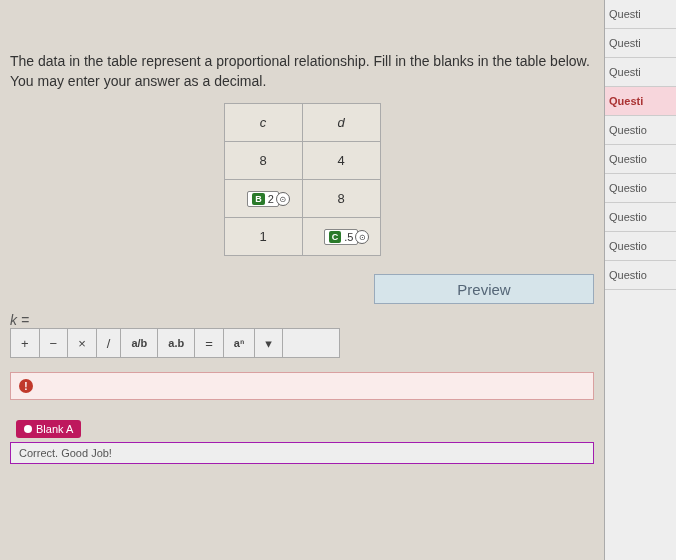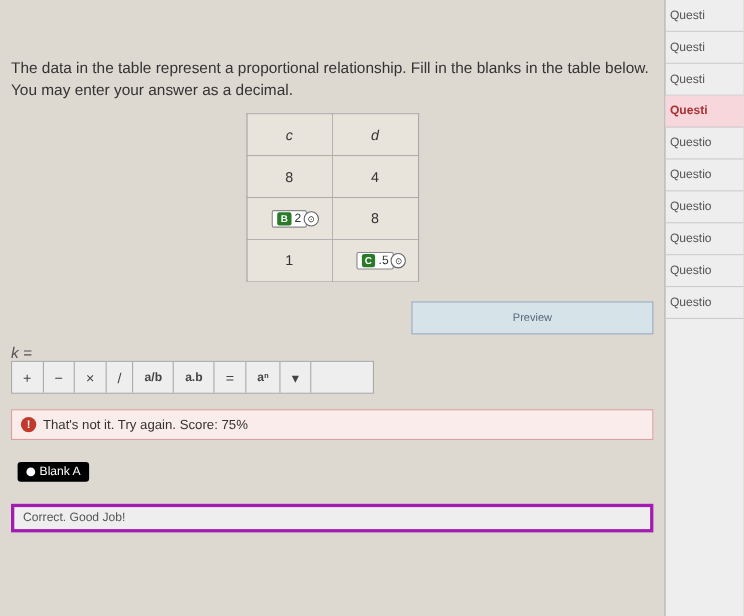--- a/index.html
+++ b/index.html
@@ -14,29 +14,29 @@
   .table-wrap { display: flex; justify-content: center; margin: 10px 0 18px; }
   table { border-collapse: collapse; }
   td { border: 1px solid #aaa; width: 78px; height: 38px; text-align: center; vertical-align: middle; background: #e8e4dc; position: relative; }
   .answer-cell { display: inline-flex; align-items: center; gap: 3px; background: #fff; border: 1px solid #888; padding: 1px 4px; border-radius: 2px; font-size: 11px; position: relative; }
   .badge { display: inline-block; background: #2a7a2a; color: #fff; font-size: 9px; font-weight: bold; padding: 1px 3px; border-radius: 2px; }
   .dropdown-btn { position: absolute; right: -12px; top: 50%; transform: translateY(-50%); width: 14px; height: 14px; background: #fff; border: 1px solid #666; border-radius: 50%; display: flex; align-items: center; justify-content: center; font-size: 8px; }
   .prompt2 { font-size: 14px; margin: 10px 0; }
   .prompt2 em { font-style: italic; }
   .input-row { display: flex; align-items: center; gap: 10px; margin-bottom: 8px; }
   .k-eq { font-style: italic; color: #555; font-size: 14px; }
-  .preview-box { flex: 1; max-width: 220px; height: 30px; background: #d6e4ea; border: 1px solid #9ab; margin-left: auto; display: flex; align-items: center; justify-content: center; font-size: 10px; color: #567; }
+  .preview-box { flex: 1; max-width: 220px; height: 30px; background: #d6e4ea; border: 1px solid #9ab; margin-left: auto; display: flex; align-items: center; justify-content: center; font-size: 15px; color: #567; }
   .toolbar { display: flex; align-items: center; border: 1px solid #aaa; background: #eee; height: 30px; margin-bottom: 14px; width: 330px; }
   .tool { border-right: 1px solid #aaa; padding: 0 10px; height: 100%; display: flex; align-items: center; justify-content: center; font-size: 13px; color: #444; cursor: pointer; }
   .tool.small { font-size: 11px; font-weight: bold; }
   .feedback { border: 1px solid #d9a0a0; background: #faeceb; padding: 6px 8px; font-size: 12px; display: flex; align-items: center; gap: 6px; margin-bottom: 20px; }
   .feedback .warn-icon { width: 14px; height: 14px; background: #c0392b; color: #fff; border-radius: 50%; display: flex; align-items: center; justify-content: center; font-size: 10px; font-weight: bold; }
-  .blank-pill { display: inline-flex; align-items: center; gap: 4px; background: #000000; color: #fff; font-size: 11px; padding: 3px 8px; border-radius: 3px; margin-left: 6px; }
+  .blank-pill { display: inline-flex; align-items: center; gap: 4px; background: #be185d; color: #fff; font-size: 11px; padding: 3px 8px; border-radius: 3px; margin-left: 6px; }
   .blank-pill .dot { width: 8px; height: 8px; background: #fff; border-radius: 50%; }
-  .correct-box { border: 3px solid #a21caf; background: #eee; padding: 4px 8px; font-size: 11px; color: #555; margin-top: 20px; }
+  .correct-box { border: 1px solid #a21caf; background: #eee; padding: 4px 8px; font-size: 11px; color: #555; margin-top: 4px; }
 </style>
 </head>
 <body>
 
 <div class="main">
   <div class="content">
     <div class="question-text">The data in the table represent a proportional relationship. Fill in the blanks in the table below. You may enter your answer as a decimal.</div>
 
     <div class="table-wrap">
       <table>
@@ -88,21 +88,20 @@
       <div class="tool">/</div>
       <div class="tool small">a/b</div>
       <div class="tool small">a.b</div>
       <div class="tool">=</div>
       <div class="tool small">aⁿ</div>
       <div class="tool">▾</div>
     </div>
 
     <div class="feedback">
       <span class="warn-icon">!</span>
-      <span>That's not it. Try again.   Score: 75%</span>
     </div>
 
     <div>
       <span class="blank-pill">
         <span class="dot"></span>
         <span>Blank A</span>
       </span>
       <div class="correct-box">Correct. Good Job!</div>
     </div>
   </div>

